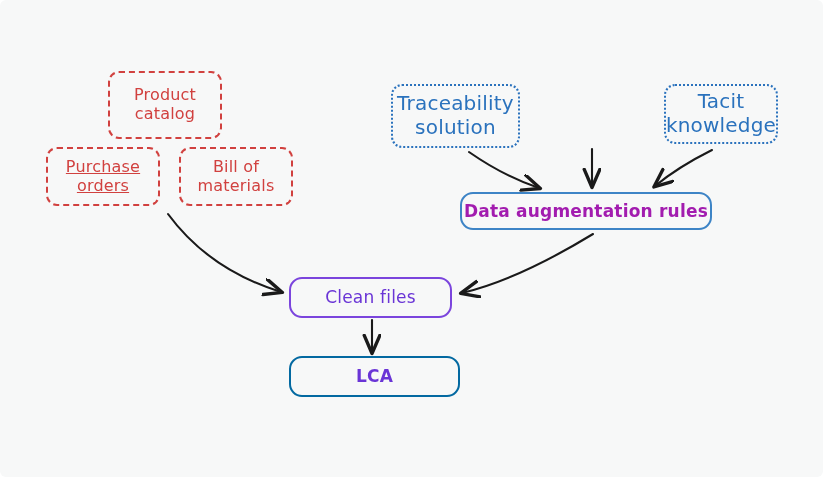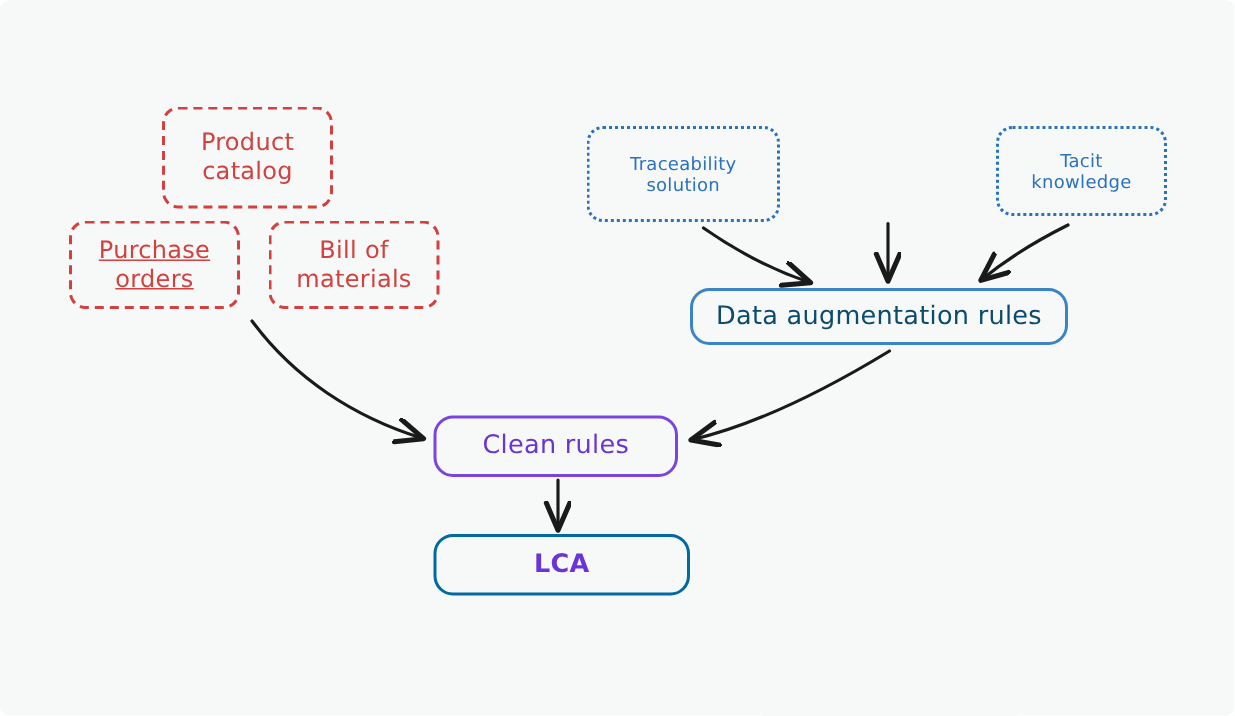--- a/index.html
+++ b/index.html
@@ -37,27 +37,28 @@
     white-space: pre-line;
   }
   .node-source-red {
     border: 2px dashed #d1413f;
     color: #d1413f;
     font-size: 16px;
   }
   .node-source-blue {
     border: 2px dotted #2a72bd;
     color: #2a72bd;
-    font-size: 12px;
+    font-size: 20px;
   }
   .node-process {
     border: 2px solid #3d84c6;
-    color: #0c4a6e;
+    color: #a21caf;
     font-size: 17px;
     border-radius: 13px;
+    font-weight: bold;
   }
   .node-output {
     border: 2px solid #7b45dd;
     color: #6a35d6;
     font-size: 17px;
     border-radius: 13px;
   }
   .node-output-final {
     border: 2px solid #0369a1;
     color: #6a35d6;
@@ -115,20 +116,20 @@
   <div class="node node-source-blue" style="left:664px; top:84px; width:114px; height:60px;">
     <span>Tacit
 knowledge</span>
   </div>
 
   <div class="node node-process" style="left:460px; top:192px; width:252px; height:38px;">
     <span>Data augmentation rules</span>
   </div>
 
   <div class="node node-output" style="left:289px; top:277px; width:163px; height:41px;">
-    <span>Clean rules</span>
+    <span>Clean files</span>
   </div>
 
   <div class="node node-output-final" style="left:289px; top:356px; width:171px; height:41px;">
     <span>LCA</span>
   </div>
 
 </div>
 
 </body></html>

